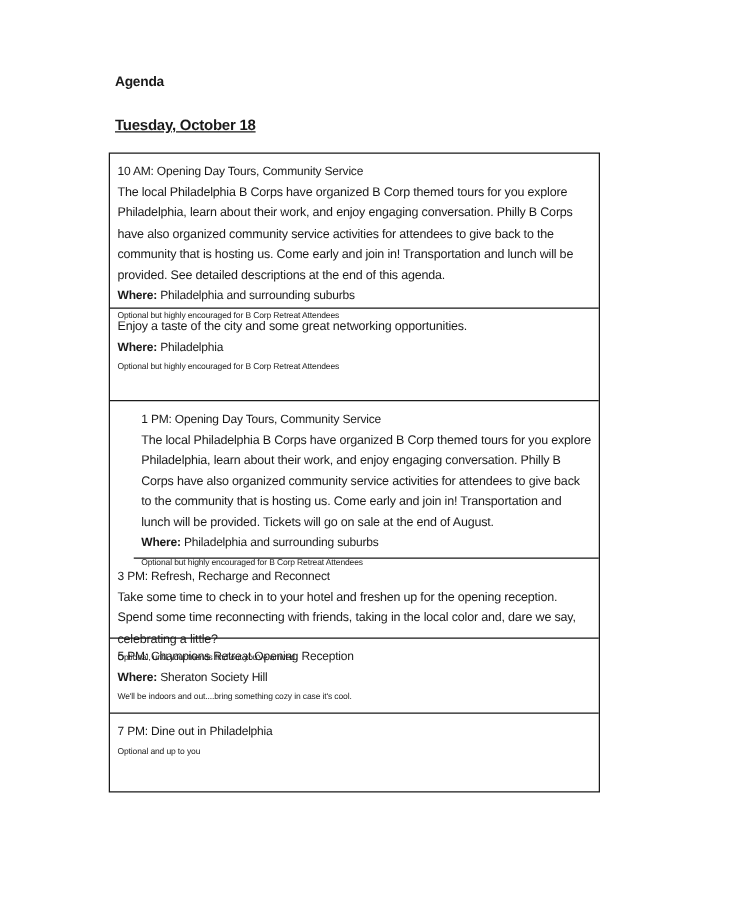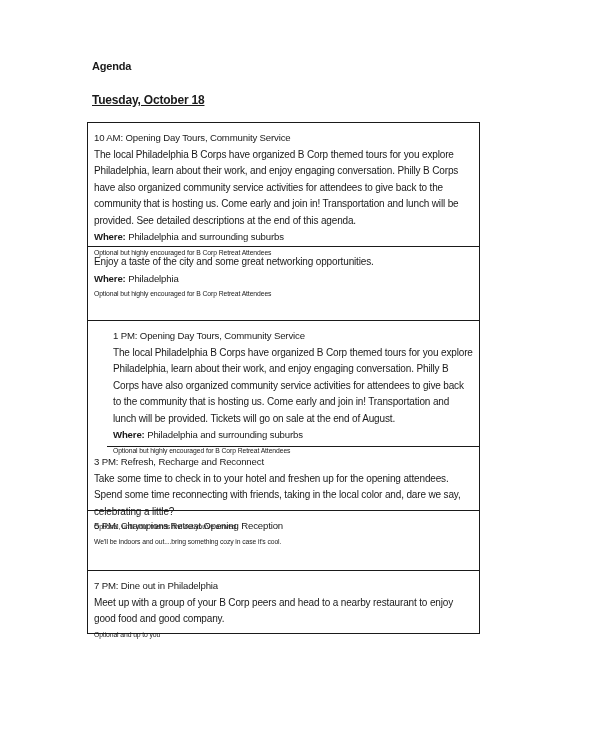--- a/index.html
+++ b/index.html
@@ -110,29 +110,32 @@
       <div class="row-desc">The local Philadelphia B Corps have organized B Corp themed tours for you explore Philadelphia, learn about their work, and enjoy engaging conversation. Philly B Corps have also organized community service activities for attendees to give back to the community that is hosting us. Come early and join in! Transportation and lunch will be provided. Tickets will go on sale at the end of August.</div>
       <div class="row-where">
         <span class="where-label">Where:</span>
         <span>Philadelphia and surrounding suburbs</span>
       </div>
       <div class="row-note">Optional but highly encouraged for B Corp Retreat Attendees</div>
     </div>
 
     <div class="agenda-row" style="height:64px;">
       <div class="row-heading">3 PM: Refresh, Recharge and Reconnect</div>
-      <div class="row-desc">Take some time to check in to your hotel and freshen up for the opening attendees. Spend some time reconnecting with friends, taking in the local color and, dare we say, celebrating a little?</div>
+      <div class="row-desc">Take some time to check in to your hotel and freshen up for the opening reception. Spend some time reconnecting with friends, taking in the local color and, dare we say, celebrating a little?</div>
       <div class="row-note">Optional, until your friends find out you've arrived.</div>
     </div>
 
     <div class="agenda-row" style="height:60px;">
       <div class="row-heading">5 PM: Champions Retreat Opening Reception</div>
+      <div class="row-where">
+        <span class="where-label">Where:</span>
+        <span>Sheraton Society Hill</span>
+      </div>
       <div class="row-note">We'll be indoors and out....bring something cozy in case it's cool.</div>
     </div>
 
     <div class="agenda-row" style="height:62px;">
       <div class="row-heading">7 PM: Dine out in Philadelphia</div>
-      <div class="row-desc">Meet up with a group of your B Corp peers and head to a nearby restaurant to enjoy good food and good company.</div>
       <div class="row-note">Optional and up to you</div>
     </div>
 
   </div>
 </div>
 
 </body></html>

